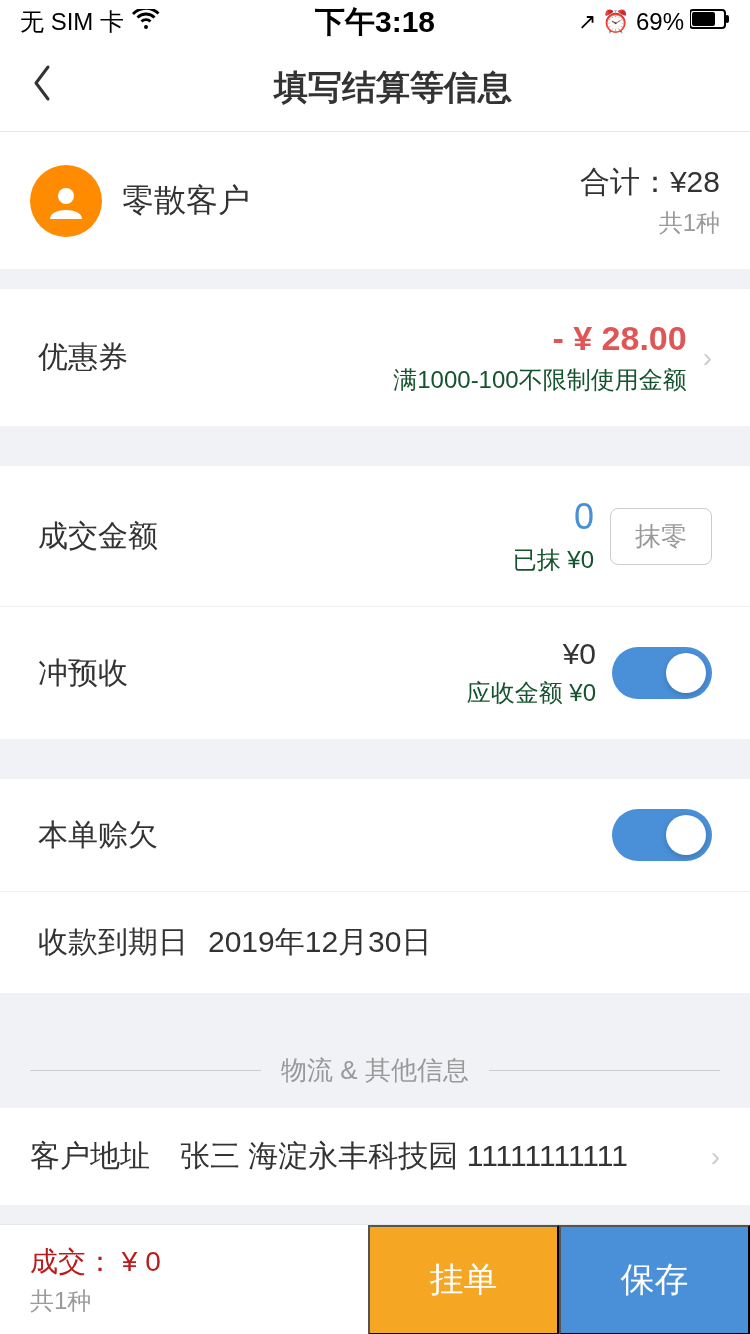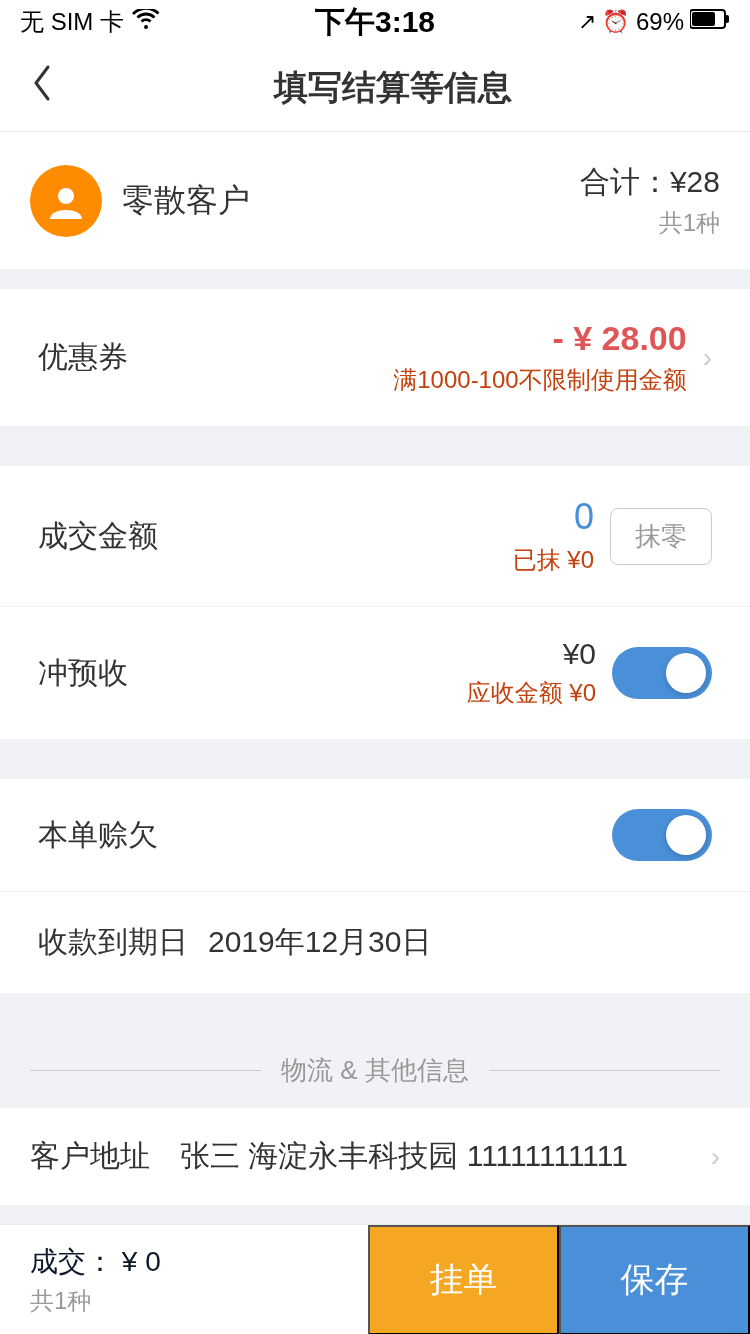--- a/index.html
+++ b/index.html
@@ -124,21 +124,21 @@
       gap: 16px;
       text-align: right;
     }
     .row-value {
       font-size: 30px;
       color: #333;
     }
     .row-value-blue { color: #4a90d9; }
     .row-sub {
       font-size: 24px;
-      color: #c2410c;
+      color: #14532d;
       margin-top: 6px;
       margin-left: 8px;
     }
     .row-value-red {
       font-size: 34px;
       font-weight: 600;
       color: #e05555;
     }
     .chevron {
       color: #ccc;
@@ -234,21 +234,21 @@
       height: 110px;
       background: #fff;
       display: flex;
       align-items: center;
       border-top: 1px solid #e8e8e8;
     }
     .bottom-summary {
       flex: 1;
       padding: 0 30px;
     }
-    .bottom-deal { font-size: 28px; color: #0f172a; }
+    .bottom-deal { font-size: 28px; color: #b91c1c; }
     .bottom-count { font-size: 24px; color: #999; margin-top: 4px; }
     .bottom-btn {
       height: 110px;
       width: 191px;
       display: flex;
       align-items: center;
       justify-content: center;
       font-size: 34px;
       color: #fff;
       cursor: pointer;

